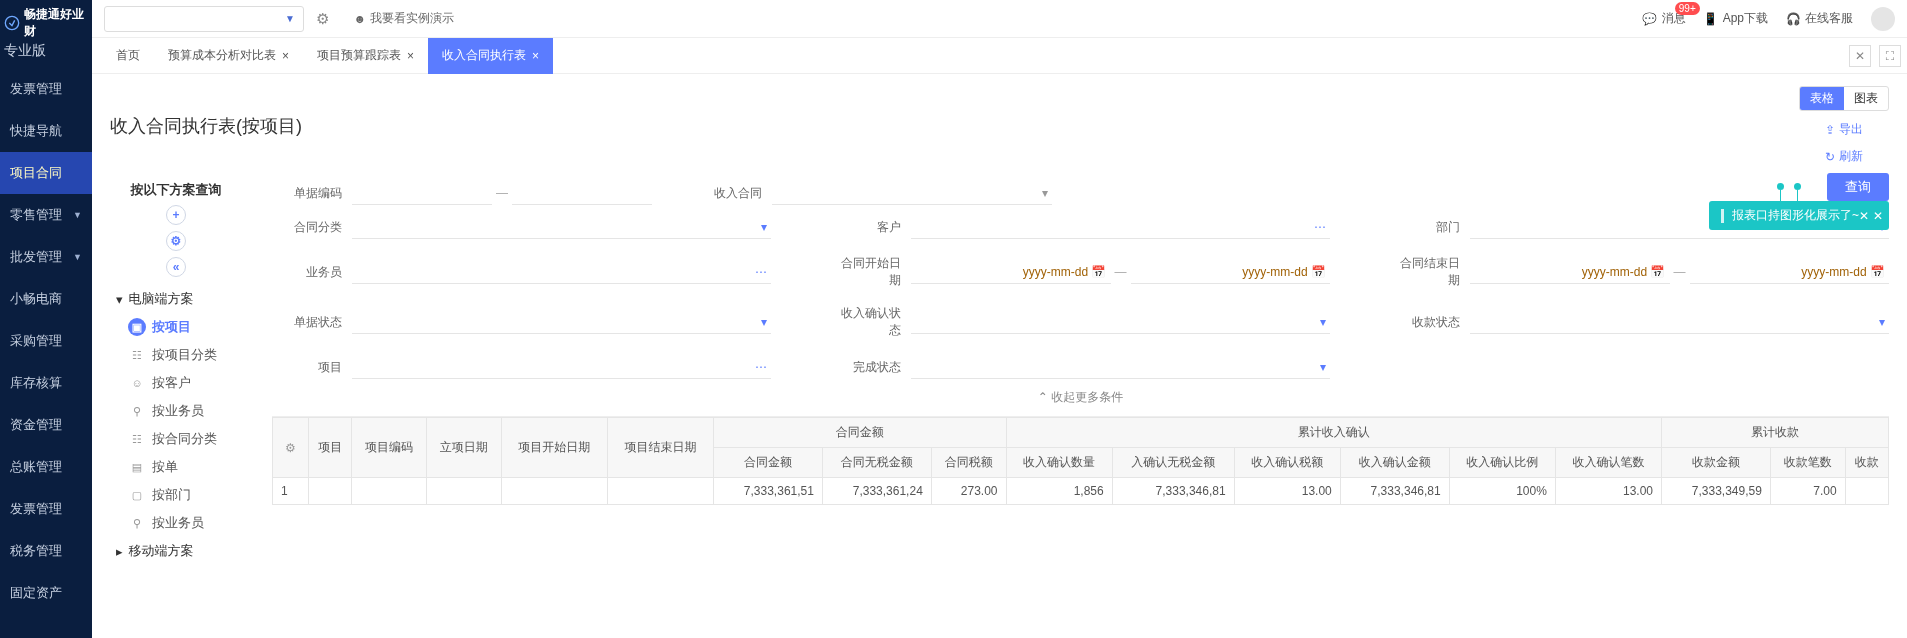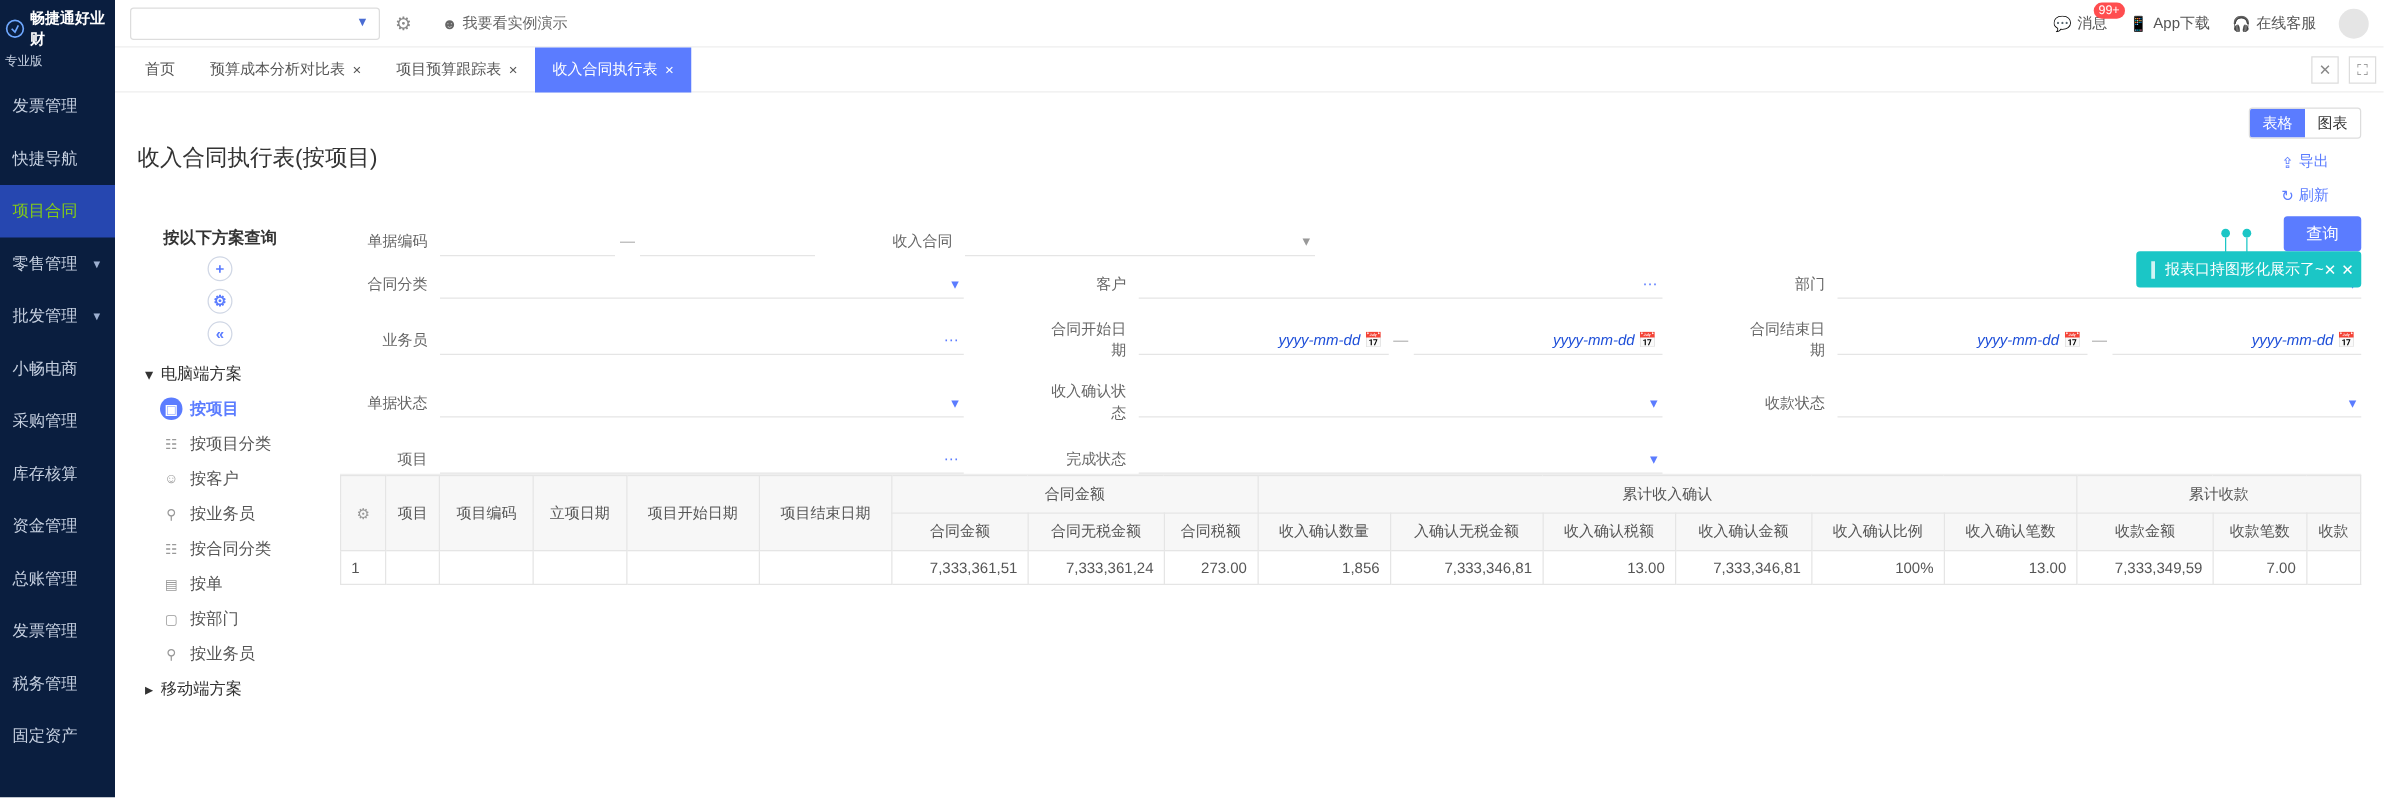--- a/index.html
+++ b/index.html
@@ -1,24 +1,24 @@
 <!DOCTYPE html>
 <html><head>
 <meta charset="utf-8">
 <style>
 * { margin: 0; padding: 0; box-sizing: border-box; font-family: "Microsoft YaHei", Arial, sans-serif; }
 body { background: #fff; width: 1907px; height: 638px; overflow: hidden; font-size: 12px; color: #333; }
 .app { display: flex; height: 100%; border-radius: 12px; }
 .sidebar { width: 92px; background: #0a1e3f; color: #c6d0e0; display: flex; flex-direction: column; font-size: 13px; }
 .logo-area { padding: 6px 4px 2px; display: flex; align-items: center; gap: 4px; color: #fff; font-size: 12px; font-weight: bold; }
 .logo-circle { width: 18px; height: 18px; display:inline-block; }
-.logo-sub { font-size: 10px; color: #c6d0e0; padding: 0 4px 8px; }
+.logo-sub { font-size: 14px; color: #c6d0e0; padding: 0 4px 8px; }
 .nav { display: flex; flex-direction: column; }
 .nav-item { padding: 12px 10px; cursor: pointer; display:flex; justify-content:space-between; align-items:center; }
-.nav-item.active { background: #2647b0; color: #84cc16; }
+.nav-item.active { background: #2647b0; color: #fef9c3; }
 .nav-caret { font-size: 9px; color:#9db0d1; }
 .main { flex: 1; display: flex; flex-direction: column; }
 .topbar { height: 38px; display: flex; align-items: center; padding: 0 12px; border-bottom: 1px solid #eee; }
 .dropdown-box { width: 200px; height: 26px; border: 1px solid #ddd; border-radius: 3px; display:flex; align-items:center; justify-content:flex-end; padding:0 8px; color:#4a6cd3; }
 .dropdown-box .chev { font-size: 10px; }
 .gear { margin-left: 12px; color:#888; cursor:pointer; font-size:15px; }
 .demo-link { margin-left: 24px; color: #666; display:flex; align-items:center; gap:4px; cursor:pointer; }
 .top-right { margin-left: auto; display: flex; align-items: center; gap: 18px; color:#555; }
 .tr-item { display:flex; align-items:center; gap:4px; cursor:pointer; position:relative; }
 .badge99 { position:absolute; top:-8px; right:-14px; background:#ff4d4f; color:#fff; font-size:10px; padding:0 4px; border-radius:7px; line-height:13px;}
@@ -69,21 +69,21 @@
 .teal-dots span{ width:7px;height:7px;background:#1bc6c6;border-radius:50%;display:block;}
 .teal-dots span::after{content:'';display:block;width:1px;height:14px;background:#1bc6c6;margin:7px auto 0;}
 .table-area { border-top:1px solid #eee; }
 table { width:100%; border-collapse:collapse; font-size:12px; }
 th,td { border:1px solid #e5e5e5; padding:6px 4px; text-align:center; color:#555; white-space:nowrap; }
 th { background:#f7f7f7; font-weight:normal; }
 th.gear-cell { width:36px; }
 .gear-cell span{color:#999;cursor:pointer;}
 td.num { text-align:right; padding-right:8px;}
 td.left { text-align:left; padding-left:8px;}
-.placeholder { color:#1d4ed8; font-size:12px;font-style:italic;}
+.placeholder { color:#a16207; font-size:12px;}
 </style>
 </head>
 <body>
 
 <div class="app">
   <div class="sidebar">
     <div class="logo-area">
       <svg class="logo-circle" viewBox="0 0 24 24">
           <circle cx="12" cy="12" r="10" fill="none" stroke="#6fa8ff" stroke-width="2"></circle>
           <path d="M8 12 L12 16 L16 8" fill="none" stroke="#6fa8ff" stroke-width="2"></path>
@@ -320,20 +320,23 @@
             </div>
           <div class="f-item">
               <span class="f-label">完成状态</span>
               <div class="f-input">
                 <span style="color:#5b7cff;">▾</span>
               </div>
             </div>
           <div></div>
         </div>
 
+        <div class="collapse-bar">
+          <span>⌃</span> <span>收起更多条件</span>
+        </div>
 
         <div class="table-area">
           <table>
             <thead>
               <tr>
                 <th rowspan="2" class="gear-cell"><span>⚙</span></th>
                 <th rowspan="2">项目</th>
                 <th rowspan="2">项目编码</th>
                 <th rowspan="2">立项日期</th>
                 <th rowspan="2">项目开始日期</th>

